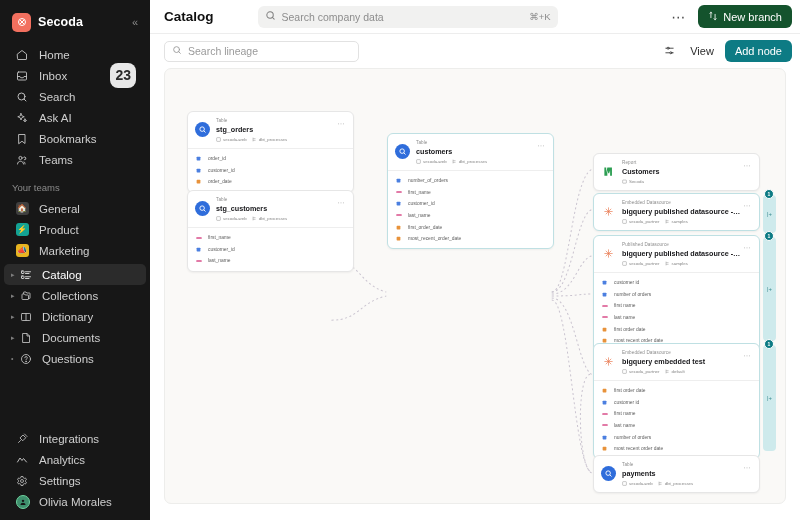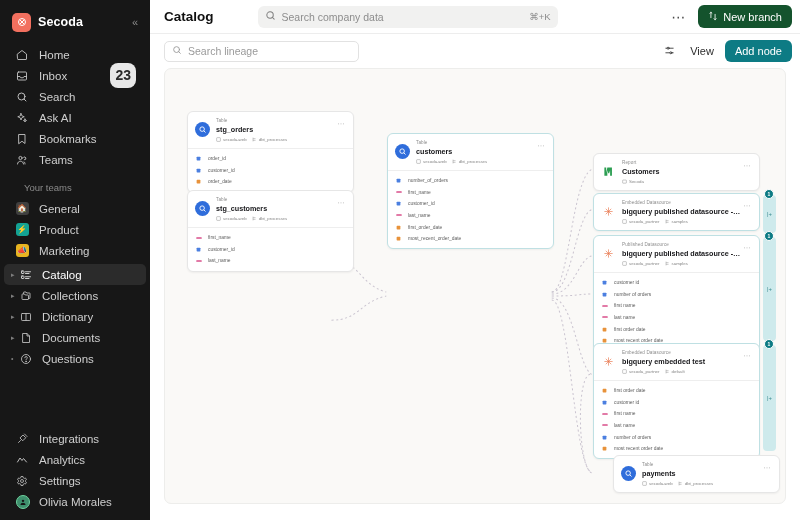--- a/index.html
+++ b/index.html
@@ -50,21 +50,21 @@
   }
   .nav-item .ic { width: 15px; flex: 0 0 15px; display:flex; align-items:center; }
   .nav-item .lbl { margin-left: 8px; white-space: nowrap; }
   .badge-count {
     margin-left: auto; background: #e8e8e8; color: #2a2a2a;
     font-size: 14px; border-radius: 8px; padding: 3px 5px;
     font-weight: 600; line-height: 1.3;
   }
   .section-label {
     color: #8a8a8a; font-size: 9.5px;
-    padding: 0 12px; margin: 12px 0 5px 12px;
+    padding: 0 12px; margin: 12px 0 5px 0;
   }
   .team-sq {
     width: 13px; height: 13px; border-radius: 3px;
     flex: 0 0 13px; display: flex; align-items: center;
     justify-content: center; font-size: 8px;
   }
   .chev {
     width: 9px; flex: 0 0 9px; color: #7d7d7d; font-size: 7px;
     display: flex; align-items: center;
   }
@@ -860,21 +860,21 @@
               <span class="col-ic">
                   <svg width="5" height="5" viewBox="0 0 24 24" fill="#e8923a">
                     <rect x="3" y="4" width="18" height="17" rx="3"></rect>
                   </svg>
                 </span>
               <span class="col-nm">most recent order date</span>
             </div>
           </div>
         </div>
 
-        <div class="node" style="left:448px;top:386px;width:167px;">
+        <div class="node" style="left:428px;top:386px;width:167px;">
           <div class="n-head">
             <span class="n-icon" style="background:#2f6ddb">
               <svg width="9" height="9" viewBox="0 0 24 24" fill="none" stroke="#fff" stroke-width="2.4">
                   <circle cx="11" cy="11" r="6"></circle>
                   <path d="M15.5 15.5L20 20"></path>
                 </svg>
             </span>
             <div class="n-txt">
               <div class="n-type">Table</div>
               <div class="n-name">payments</div>

